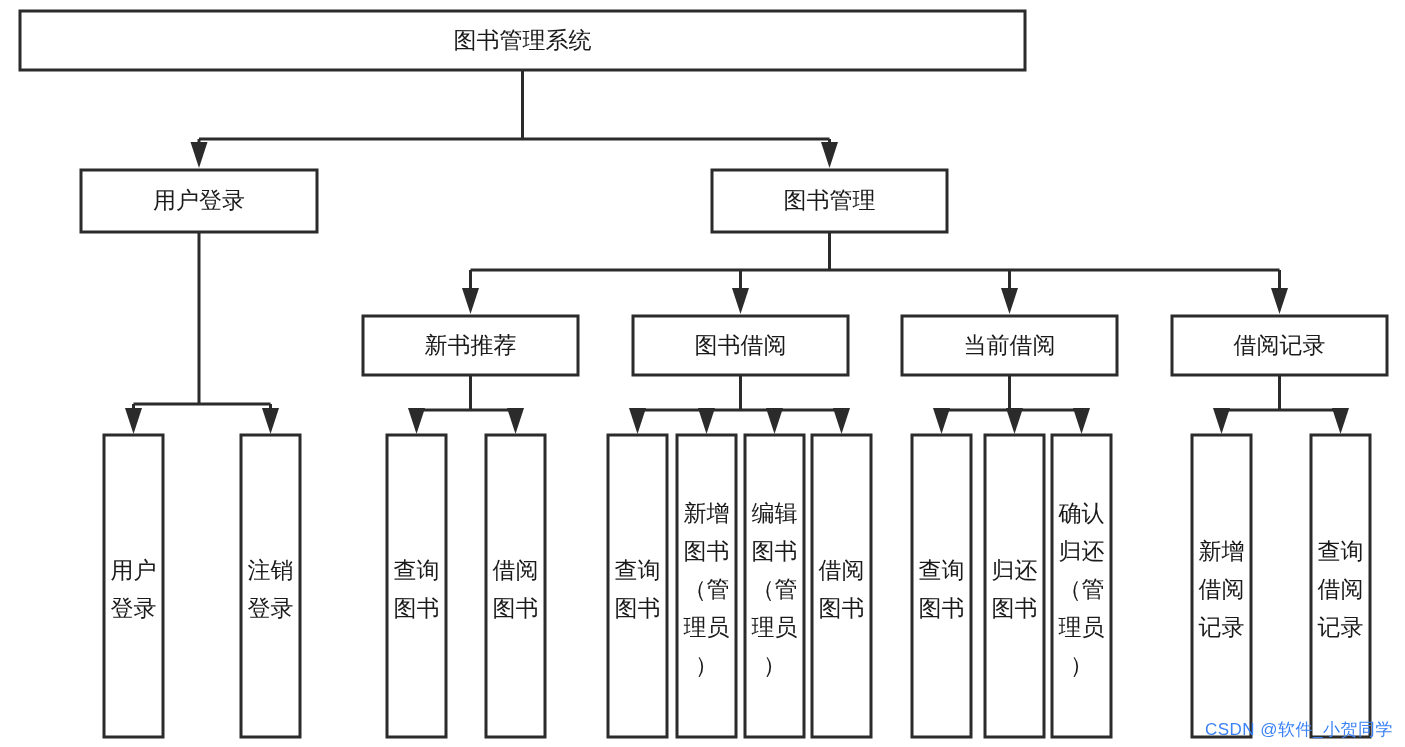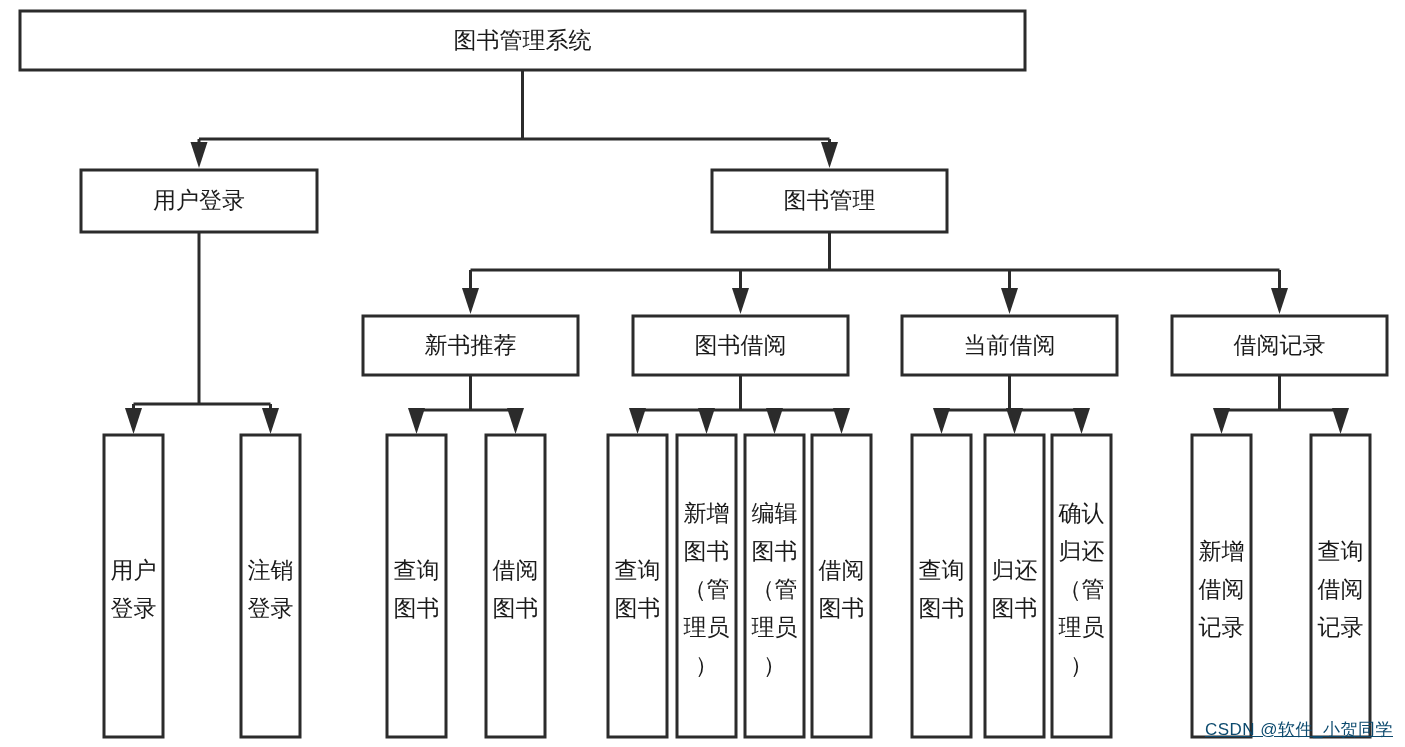--- a/index.html
+++ b/index.html
@@ -19,22 +19,22 @@
     dominant-baseline:middle;
   }
   .leaf-label{
     font-family:"Liberation Sans","DejaVu Sans",sans-serif;
     font-size:23px;fill:#1a1a1a;text-anchor:middle;
   }
   .leaf-label tspan{ }
   .watermark{
     position:absolute;right:12px;bottom:6px;
     font-family:"Liberation Sans","DejaVu Sans",sans-serif;
-    font-size:17px;color:#0c4a6e;white-space:nowrap;
-    letter-spacing:0.5px;pointer-events:none;text-decoration:underline;
+    font-size:17px;color:#3b82f6;white-space:nowrap;
+    letter-spacing:0.5px;pointer-events:none;
   }
 </style>
 </head>
 <body>
 
 <svg id="diagram" viewBox="0 0 1405 747" xmlns="http://www.w3.org/2000/svg">
   <g id="edges-layer">
       <line x1="522.5" y1="70" x2="522.5" y2="139" class="edge"></line>
       <line x1="199" y1="139" x2="829.5" y2="139" class="edge"></line>
       <line x1="199" y1="139" x2="199" y2="146" class="edge"></line>

